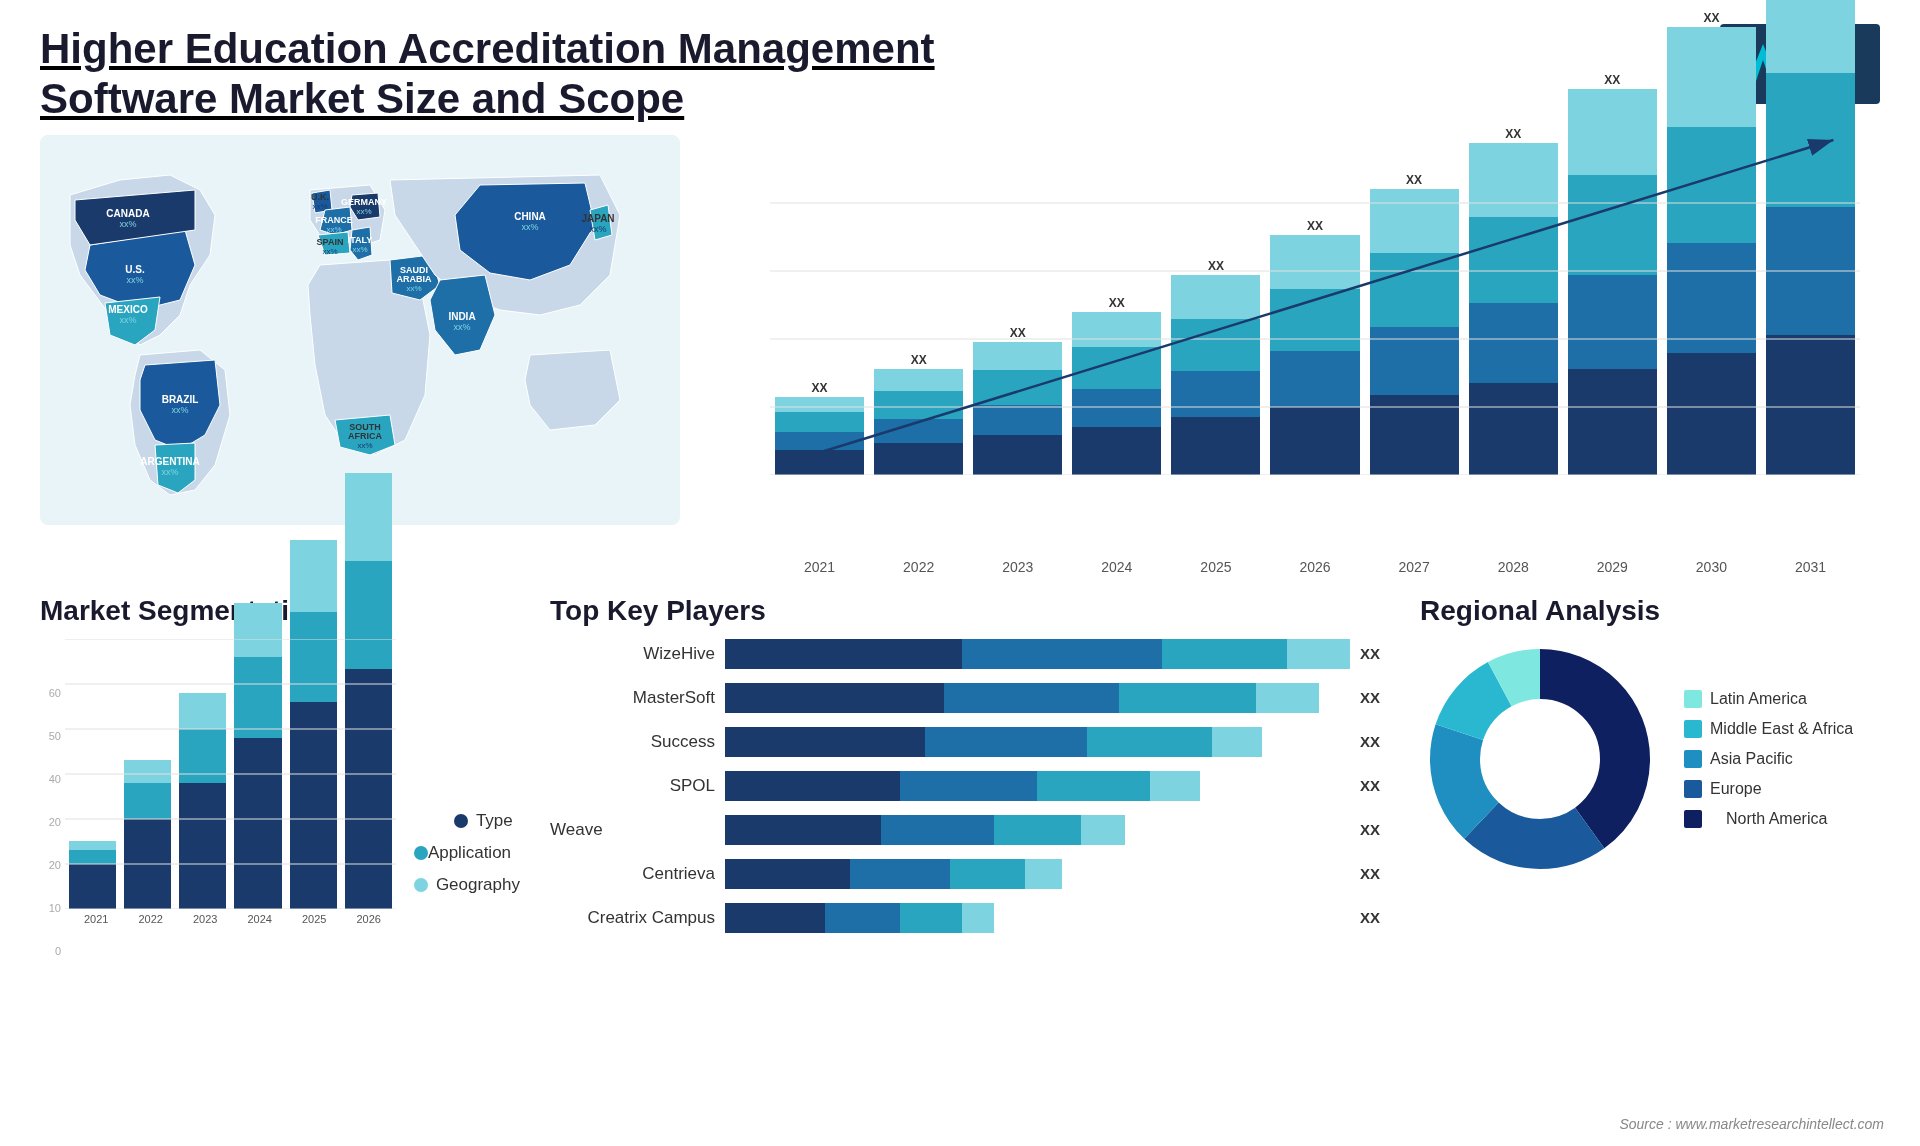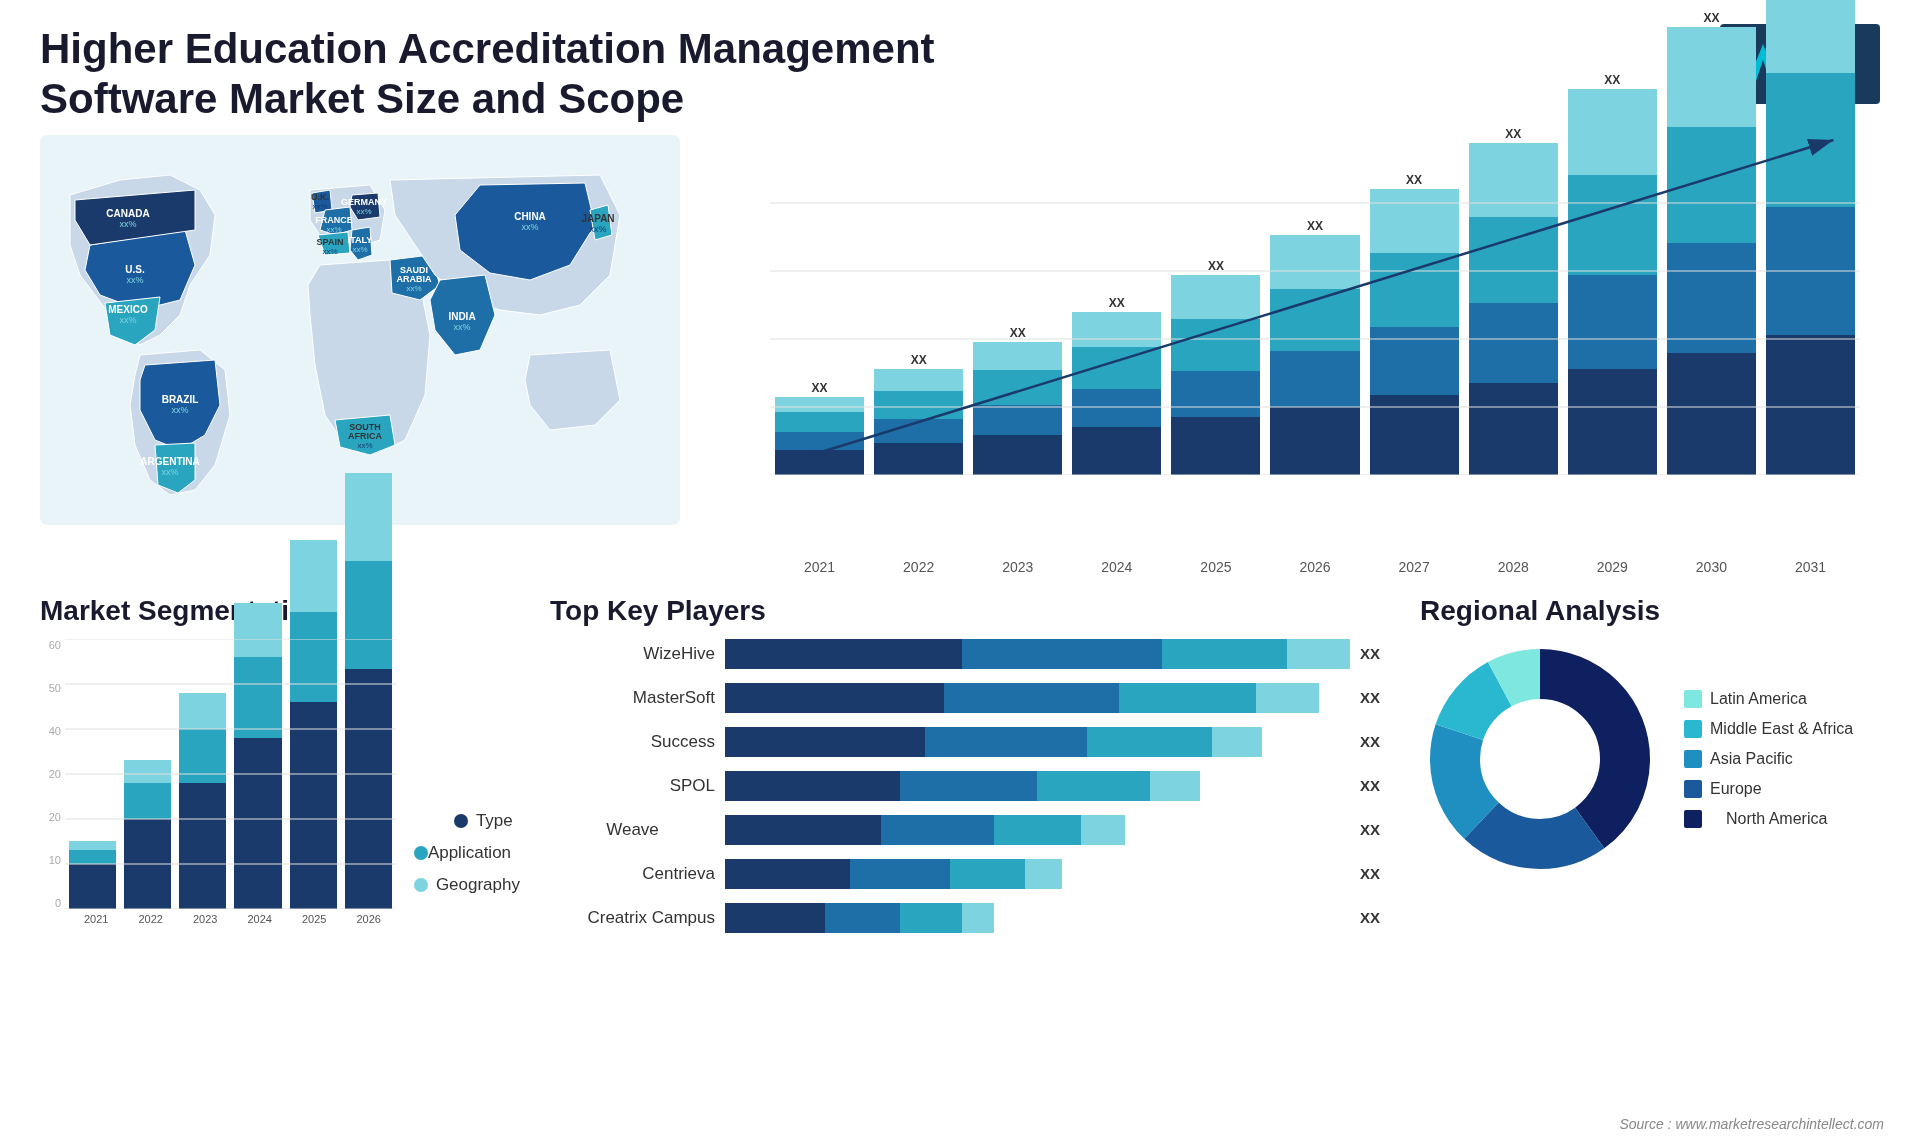--- a/index.html
+++ b/index.html
@@ -1,18 +1,18 @@
 <!DOCTYPE html>
 <html><head>
   <meta charset="utf-8">
   <style>
     * { margin: 0; padding: 0; box-sizing: border-box; }
     body { width: 1920px; height: 1146px; background: #fff; font-family: Arial, sans-serif; overflow: hidden; position: relative; }
 
-    .header { display: flex; justify-content: space-between; align-items: flex-start; padding: 24px 40px 10px 40px; }
+    .header { display: flex; justify-content: space-between; align-items: flex-start; padding: 24px 40px 10px 40px; text-decoration: underline; }
     .title { font-size: 42px; font-weight: 700; color: #1a1a2e; line-height: 1.2; max-width: 900px; }
     .logo-area { display: flex; flex-direction: column; align-items: center; justify-content: center; }
     .logo-box { width: 160px; height: 80px; background: #1a3a5c; display: flex; flex-direction: column; align-items: center; justify-content: center; border-radius: 4px; }
     .logo-text { color: #fff; font-size: 9px; font-weight: 700; text-align: center; letter-spacing: 1px; line-height: 1.4; }
 
     .section-title { font-size: 28px; font-weight: 700; color: #1a1a2e; margin-bottom: 12px; }
 
     
     .map-svg { width: 640px; height: 390px; }
   </style>
@@ -279,21 +279,21 @@
 
 <div style="display:flex; height:380px; padding:0 0 0 40px;">
 
   <div style="width:490px; flex-shrink:0; padding-right:10px;">
     <h2 class="section-title">Market Segmentation</h2>
     <div style="display:flex;align-items:flex-end;gap:8px;">
 
       <div style="flex:1;position:relative;">
 
         <div style="display:flex;height:270px;">
-          <div style="display:flex;flex-direction:column;justify-content:space-between;width:25px;height:270px;text-align:right;padding-right:4px;">
+          <div style="display:flex;flex-direction:column;justify-content:space-between;width:25px;height:270px;text-align:right;padding-right:4px;margin-top:48px;">
             <span style="font-size:11px;color:#aaa;">60</span>
             <span style="font-size:11px;color:#aaa;">50</span>
             <span style="font-size:11px;color:#aaa;">40</span>
             <span style="font-size:11px;color:#aaa;">20</span>
             <span style="font-size:11px;color:#aaa;">20</span>
             <span style="font-size:11px;color:#aaa;">10</span>
             <span style="font-size:11px;color:#aaa;">0</span>
           </div>
           <div style="flex:1;position:relative;">
             <svg style="position:absolute;left:0;top:0;width:100%;height:270px;">
@@ -415,21 +415,21 @@
         <div style="flex:1;height:30px;display:flex;">
           <div style="width:28%;height:100%;background:#1a3a6c;"></div>
           <div style="width:22%;height:100%;background:#1e6fa8;"></div>
           <div style="width:18%;height:100%;background:#2aa5c0;"></div>
           <div style="width:8%;height:100%;background:#7dd4e0;"></div>
         </div>
         <span style="font-size:15px;color:#333;font-weight:600;">XX</span>
       </div>
 
       <div style="display:flex;align-items:center;gap:10px;">
-        <span style="width:165px;font-size:17px;color:#333;text-align:center;flex-shrink:0;">Weave</span>
+        <span style="width:165px;font-size:17px;color:#333;text-align:left;flex-shrink:0;">Weave</span>
         <div style="flex:1;height:30px;display:flex;">
           <div style="width:25%;height:100%;background:#1a3a6c;"></div>
           <div style="width:18%;height:100%;background:#1e6fa8;"></div>
           <div style="width:14%;height:100%;background:#2aa5c0;"></div>
           <div style="width:7%;height:100%;background:#7dd4e0;"></div>
         </div>
         <span style="font-size:15px;color:#333;font-weight:600;">XX</span>
       </div>
 
       <div style="display:flex;align-items:center;gap:10px;">

